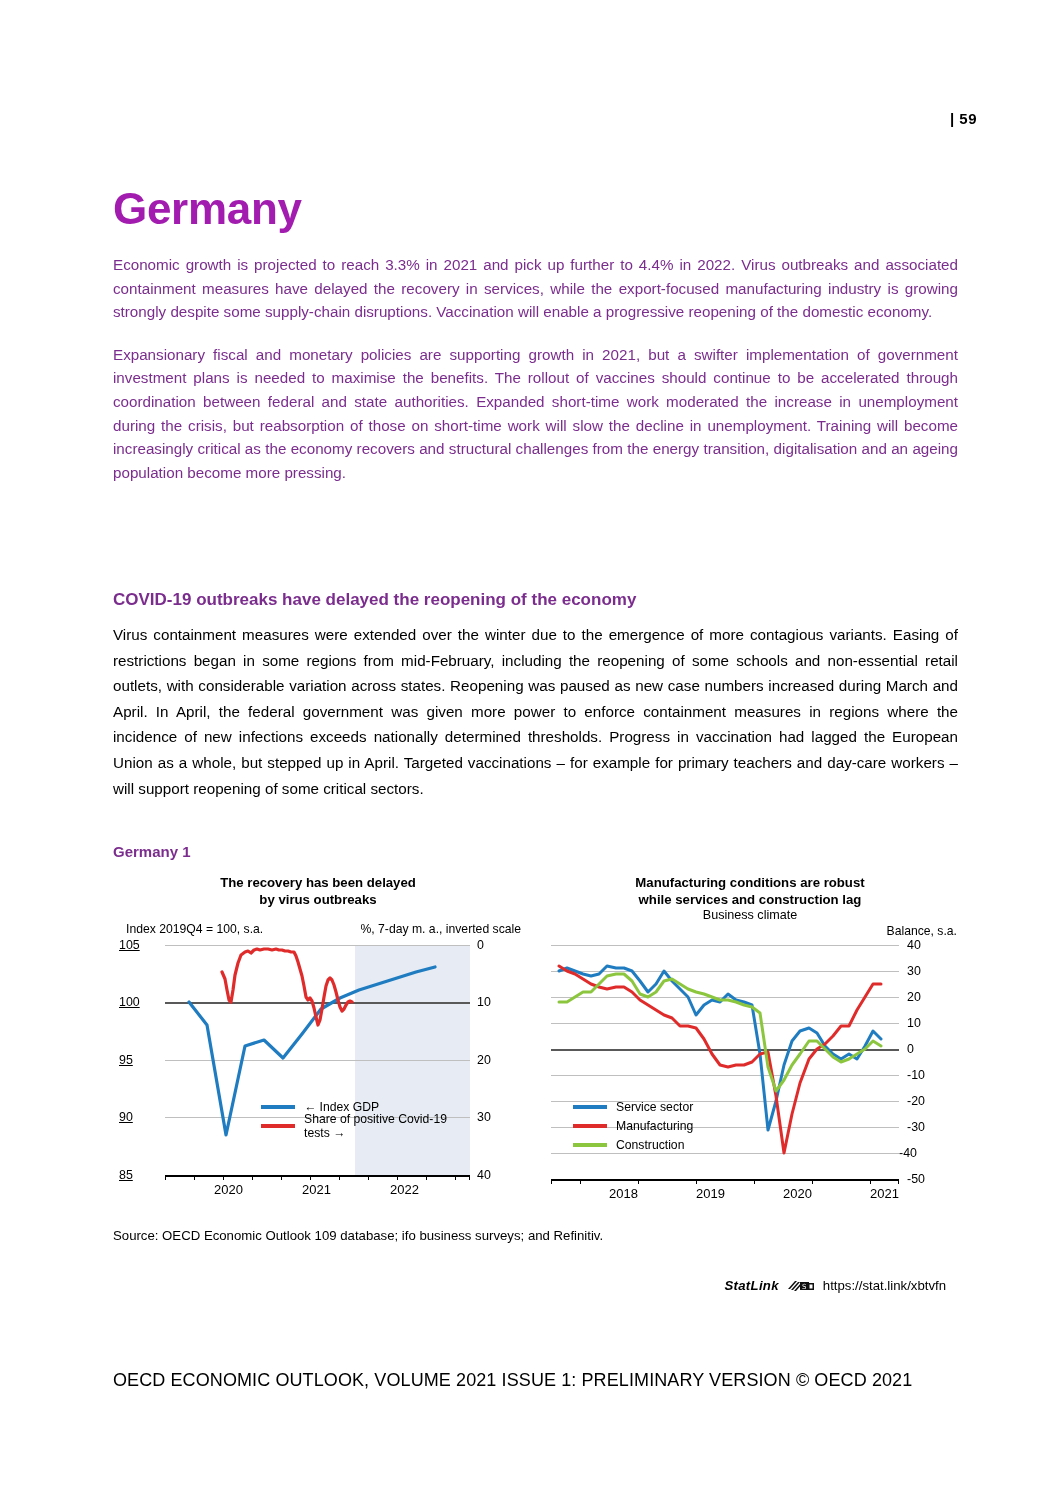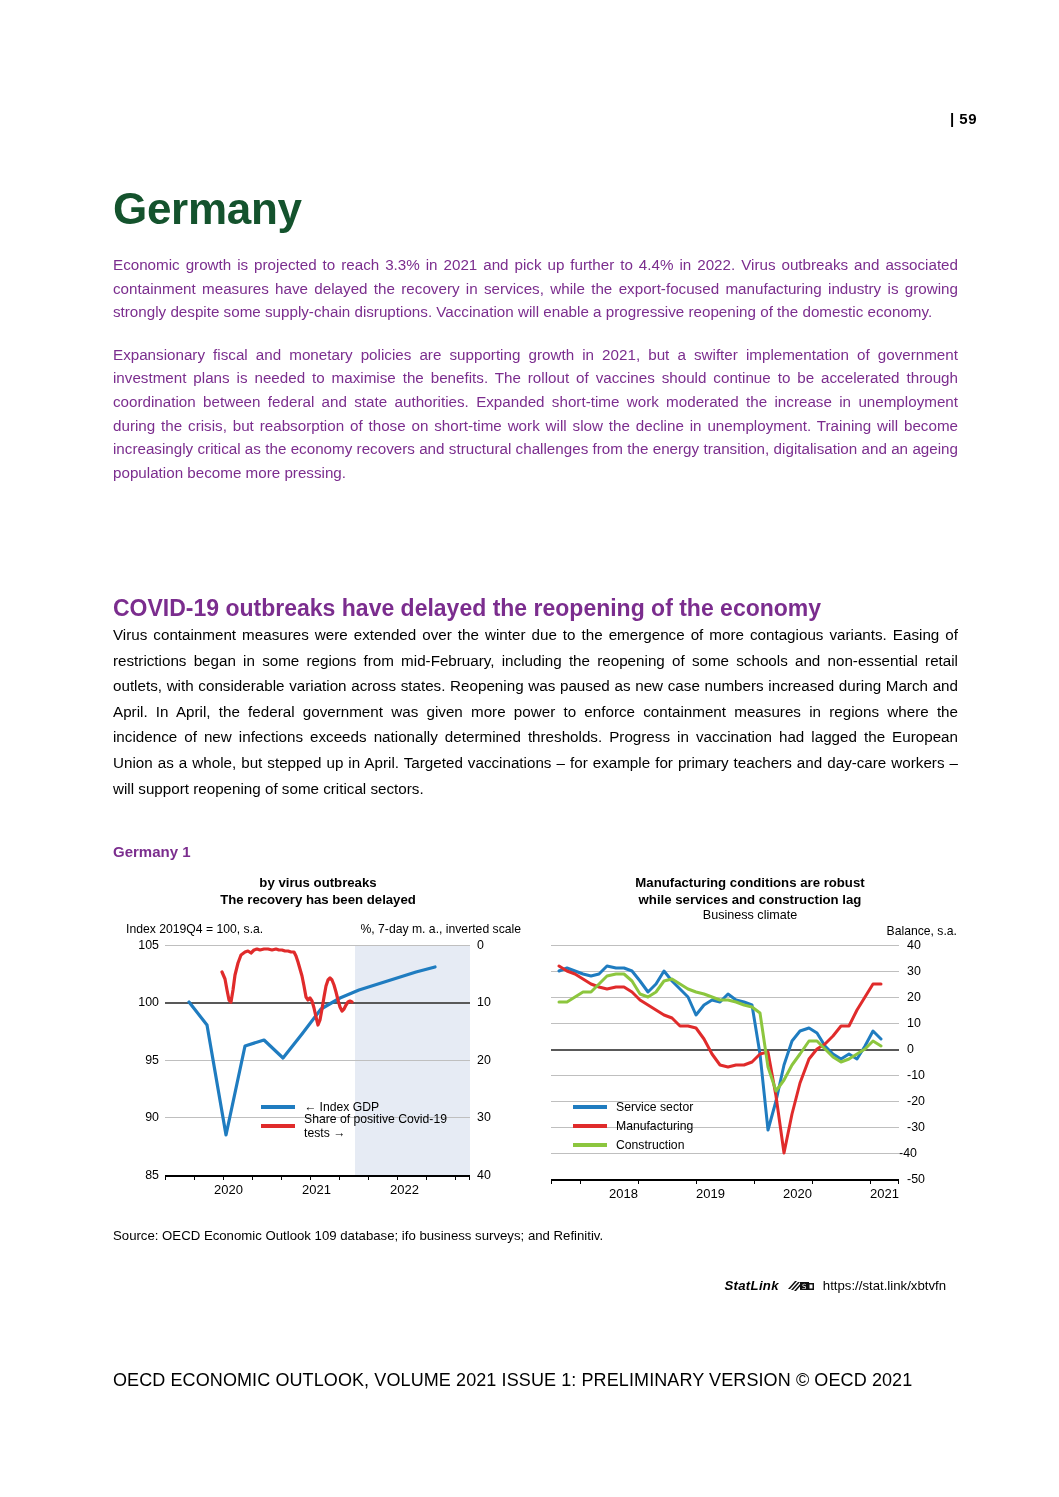--- a/index.html
+++ b/index.html
@@ -32,21 +32,21 @@
     color: #000;
   }
 
   
   .country-title {
     position: absolute;
     left: 113px;
     top: 155px;
     font-size: 44px;
     font-weight: bold;
-    color: #14532d;
+    color: #a21caf;
     letter-spacing: -0.3px;
   }
 
   
   .intro {
     position: absolute;
     left: 113px;
     top: 253px;
     width: 845px;
     color: #7B2D8E;
@@ -55,21 +55,21 @@
     text-align: justify;
   }
   .intro p { margin: 0 0 19px 0; }
   .intro p:last-child { margin-bottom: 0; }
 
   
   .section-heading {
     position: absolute;
     left: 113px;
     top: 576px;
-    font-size: 23px;
+    font-size: 17px;
     font-weight: bold;
     color: #7B2D8E;
   }
 
   
   .body-text {
     position: absolute;
     left: 113px;
     top: 622px;
     width: 845px;
@@ -136,21 +136,21 @@
   .plot {
     position: absolute;
     box-sizing: border-box;
   }
   .tick-label {
     position: absolute;
     font-size: 12.4px;
     color: #000;
     white-space: nowrap;
   }
-  .tick-left  { text-align: right; }
+  .tick-left  { text-align: left; text-decoration: underline; }
   .tick-right { text-align: left; }
   .xtick-label {
     position: absolute;
     font-size: 13px;
     color: #000;
     text-align: right;
     white-space: nowrap;
   }
 
   .gridline {
@@ -252,22 +252,22 @@
   <div class="body-text">
     <p>Virus containment measures were extended over the winter due to the emergence of more contagious variants. Easing of restrictions began in some regions from mid-February, including the reopening of some schools and non-essential retail outlets, with considerable variation across states. Reopening was paused as new case numbers increased during March and April. In April, the federal government was given more power to enforce containment measures in regions where the incidence of new infections exceeds nationally determined thresholds. Progress in vaccination had lagged the European Union as a whole, but stepped up in April. Targeted vaccinations – for example for primary teachers and day-care workers – will support reopening of some critical sectors.</p>
   </div>
 
   <div class="figure-label">Germany 1</div>
 
   <div class="charts">
 
     <div class="chart chart-left">
       <div class="chart-title">
+        <div>The recovery has been delayed</div>
         <div>by virus outbreaks</div>
-        <div>The recovery has been delayed</div>
       </div>
 
       <div class="axis-unit unit-left">Index 2019Q4 = 100, s.a.</div>
       <div class="axis-unit unit-right">%, 7-day m. a., inverted scale</div>
 
       <div class="plot" style="left:52px; top:73px; width:305px; height:230px;">
 
         <div class="shade" style="left:190px; top:0; width:115px; height:230px;"></div>
 
         <div class="gridline" style="left:0; top:0px;   width:305px;"></div>

